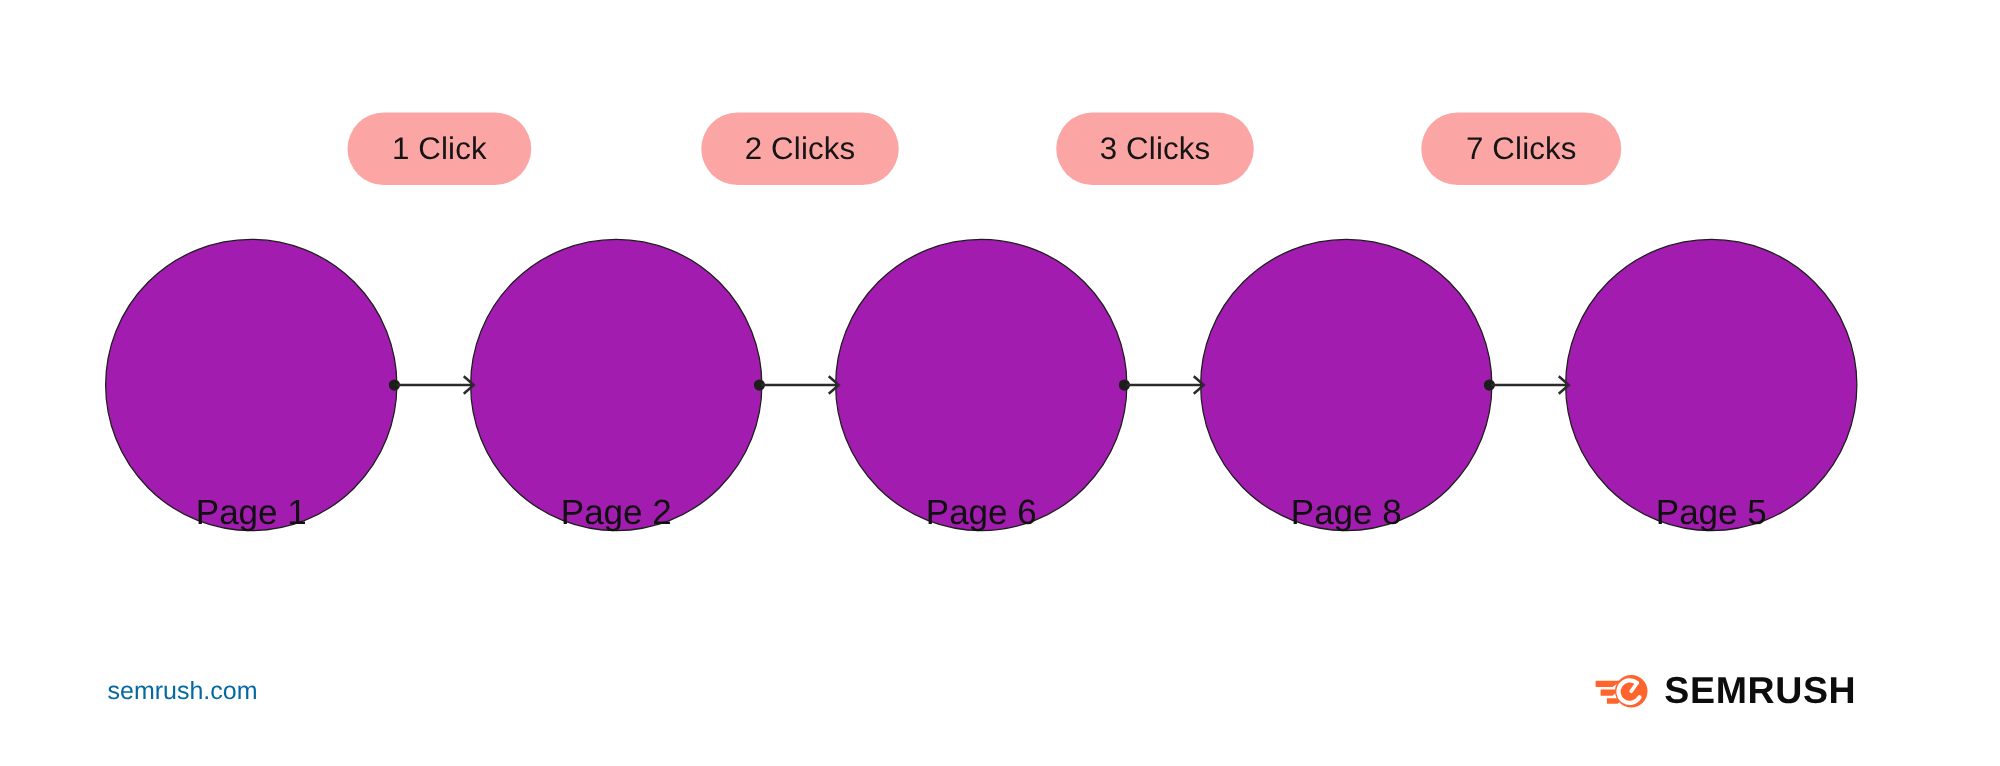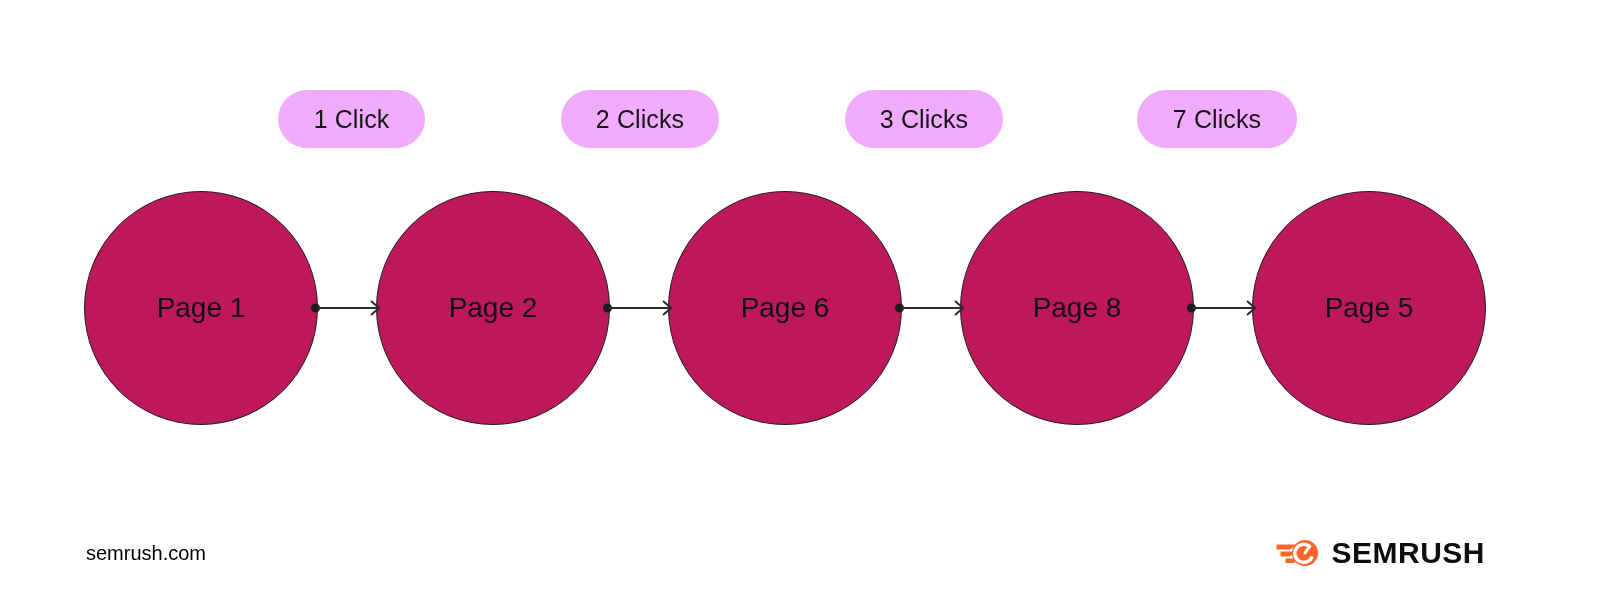--- a/index.html
+++ b/index.html
@@ -20,21 +20,21 @@
     height: 613px;
     background: #ffffff;
   }
 
   
   .pill {
     position: absolute;
     height: 58px;
     top: 90px;
     border-radius: 29px;
-    background: #f0abfc;
+    background: #fca5a5;
     display: flex;
     align-items: center;
     justify-content: center;
     box-sizing: border-box;
     padding: 0 26px;
   }
   .pill-label {
     font-size: 25px;
     color: #151515;
     line-height: 1;
@@ -42,25 +42,25 @@
     letter-spacing: 0.1px;
   }
 
   
   .node {
     position: absolute;
     width: 234px;
     height: 234px;
     top: 191px;
     border-radius: 50%;
-    background: #be185d;
+    background: #a21caf;
     border: 1.5px solid #1d1d1d;
     box-sizing: border-box;
     display: flex;
-    align-items: center;
+    align-items: flex-end;
     justify-content: center;
   }
   .node-label {
     font-size: 28px;
     color: #101010;
     line-height: 1;
     white-space: nowrap;
   }
 
   
@@ -69,21 +69,21 @@
     top: 288px;
     height: 40px;
   }
 
   
   .footer-url {
     position: absolute;
     left: 86px;
     top: 543px;
     font-size: 20px;
-    color: #000000;
+    color: #0369a1;
     line-height: 1;
     white-space: nowrap;
   }
   .brand {
     position: absolute;
     right: 115px;
     top: 535px;
     display: flex;
     align-items: center;
     gap: 10px;

